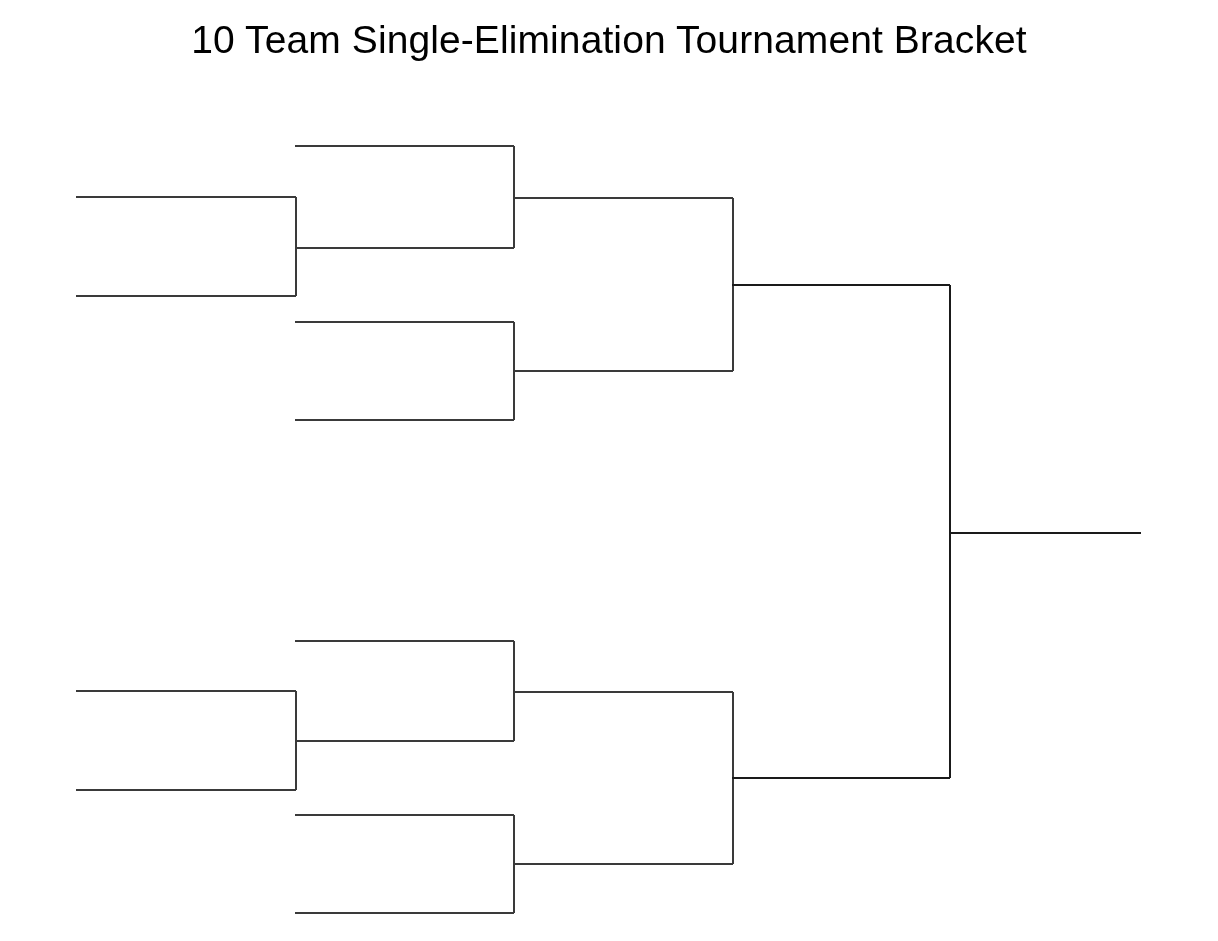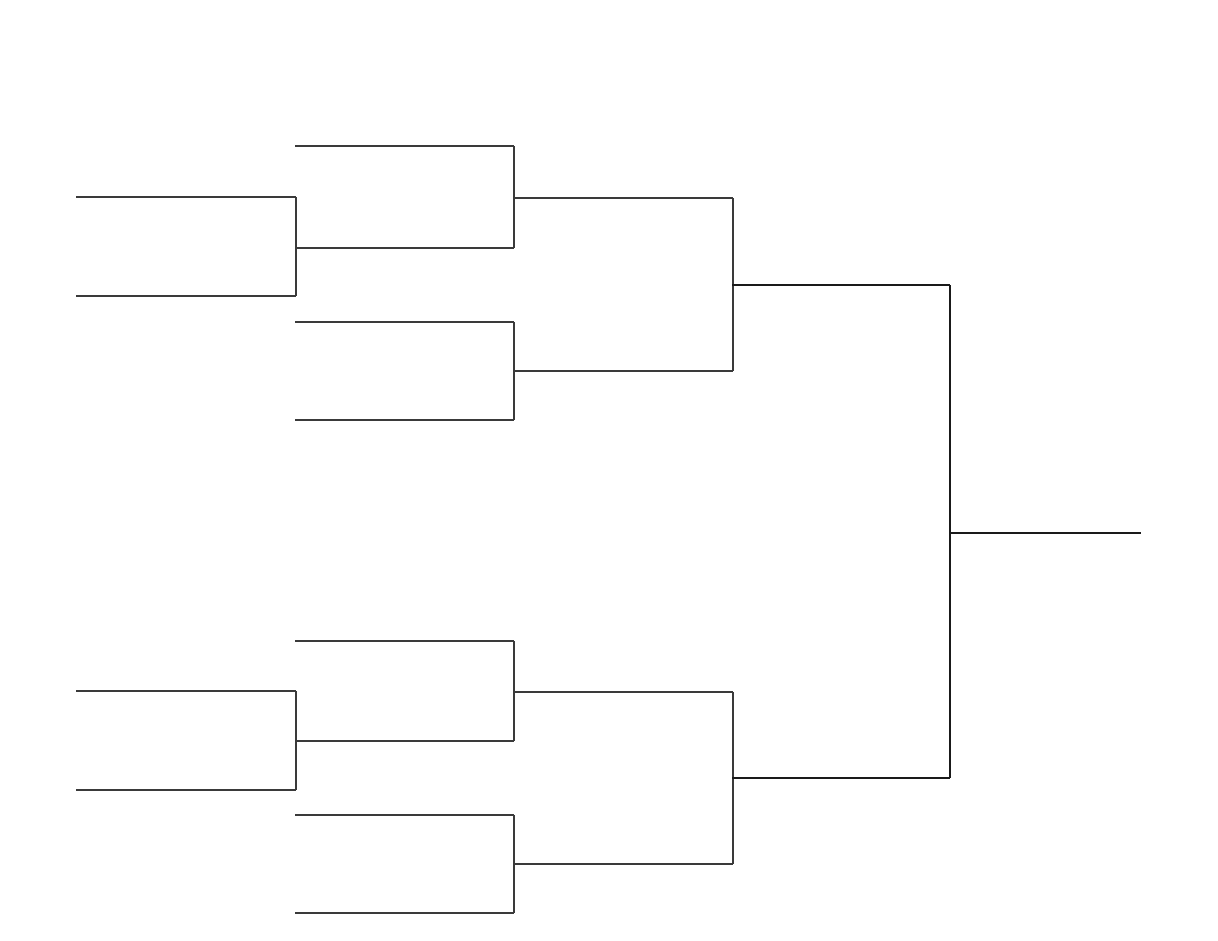--- a/index.html
+++ b/index.html
@@ -39,20 +39,21 @@
     width: 1218px;
     height: 941px;
     display: block;
   }
 </style>
 </head>
 <body>
 
 <div id="page">
 
+  <div id="bracket-title">10 Team Single-Elimination Tournament Bracket</div>
 
   <svg id="bracket-canvas" viewBox="0 0 1218 941" xmlns="http://www.w3.org/2000/svg">
 
     <g id="round-1-group">
       <g>
         <line x1="76" y1="197" x2="296" y2="197" stroke="#3a3a3a"></line>
         <line x1="76" y1="296" x2="296" y2="296" stroke="#3a3a3a"></line>
         <line x1="296" y1="197" x2="296" y2="296" stroke="#3a3a3a"></line>
         <line x1="296" y1="247" x2="296" y2="247" stroke="#3a3a3a"></line>
       </g>

